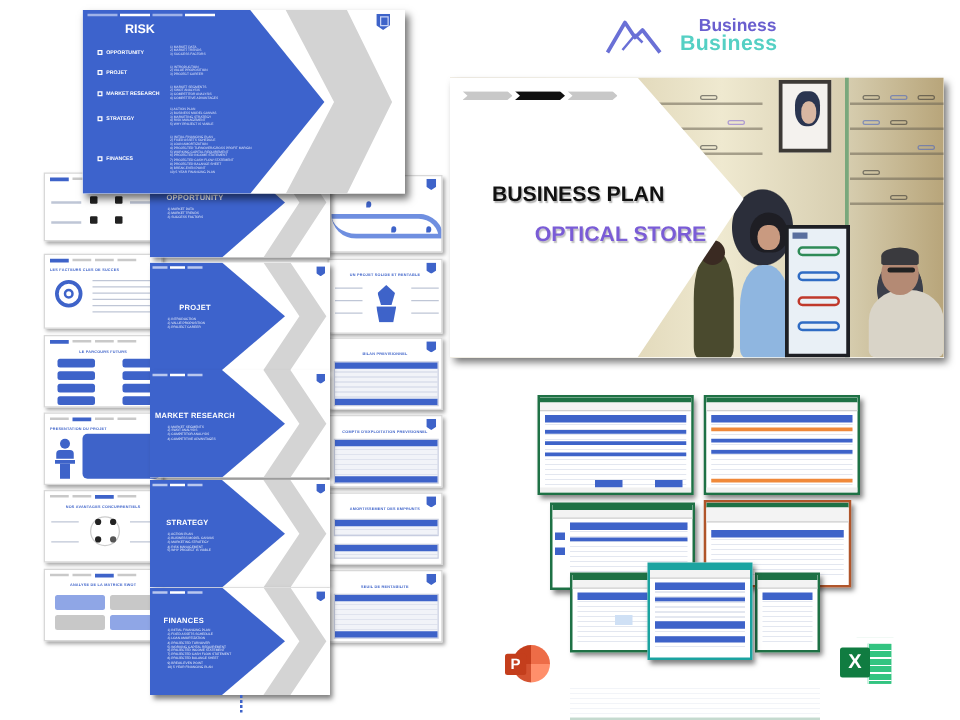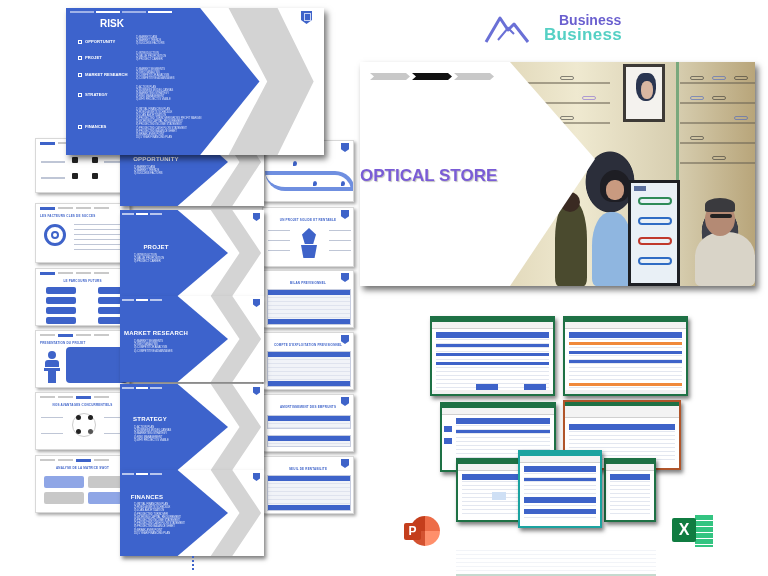--- a/index.html
+++ b/index.html
@@ -71,21 +71,21 @@
   #hero .poster .face::after { content:""; position:absolute; left:5px; top:8px; width:12px; height:18px; border-radius: 45%; background:#d9b7a2; }
   #hero .screen { position: absolute; left: 268px; top: 118px; width: 52px; height: 106px; background: #1d1f24; padding: 3px; }
   #hero .screen .inner { width: 100%; height: 100%; background: #e9f0f6; position: relative; }
   #hero .screen .g { position: absolute; left: 7px; width: 34px; height: 8px; border: 2px solid #2f6cc4; border-radius: 4px; }
   #hero .person { position: absolute; border-radius: 45% 45% 10% 10%; }
   #hero .white { position: absolute; inset: 0; background: #ffffff; clip-path: polygon(0 0, 150px 0, 235px 97px, 150px 224px, 0 224px); }
   #hero .nav { position: absolute; left: 10px; top: 11px; display: flex; gap: 2px; }
   #hero .nav span { width: 40px; height: 7px; background: #c8c8c8; clip-path: polygon(0 0, 90% 0, 100% 50%, 90% 100%, 0 100%, 10% 50%); }
   #hero .nav span.on { background: #111; }
   #hero .t1 { position: absolute; left: 0; width: 205px; top: 84px; text-align: center; font-size: 17px; font-weight: bold; color: #111; text-shadow: 1px 1px 1px rgba(0,0,0,.3); }
-  #hero .t2 { position: absolute; left: 0; width: 205px; top: 104px; text-align: left; font-size: 17px; font-weight: bold; color: #7a5cd6; text-shadow: 1px 1px 1px rgba(0,0,0,.25); }
+  #hero .t2 { position: absolute; left: 0; width: 205px; top: 116px; text-align: right; font-size: 17px; font-weight: bold; color: #7a5cd6; text-shadow: 1px 1px 1px rgba(0,0,0,.25); }
 
   
   #logo { position: absolute; left: 484px; top: 10px; width: 180px; height: 34px; }
   #logo .b { position: absolute; left: 75px; top: 2px; font-size: 14px; font-weight: bold; color: #6a5fcf; }
   #logo .c { position: absolute; left: 60px; top: 15px; font-size: 17px; font-weight: bold; color: #55d0c4; letter-spacing: .3px; }
 
   
   .xl { position: absolute; background: #fff; border: 2px solid #1e7145; box-shadow: 2px 3px 4px rgba(0,0,0,.5); overflow: hidden; }
   .xl .bar { height: 4px; background: #1e7145; }
   .xl .ribbon { height: 7px; background: #f3f3f3; border-bottom: 1px solid #d0d0d0; }
@@ -493,20 +493,21 @@
       <div class="g" style="top:54px;border-color:#c0392b;"></div>
       <div class="g" style="top:74px;border-color:#2f6cc4;"></div>
     </div>
   </div>
   <div class="white"></div>
   <div class="nav">
       <span></span>
       <span class="on"></span>
       <span></span>
     </div>
+  <div class="t1">BUSINESS PLAN</div>
   <div class="t2">OPTICAL STORE</div>
 </div>
 
 <div class="xl" style="left:430px;top:316px;width:125px;height:80px;">
   <div class="bar"></div>
     <div class="ribbon"></div>
   <div class="sheet">
       <div class="h"></div>
       <div class="band"></div>
       <div class="band"></div>

